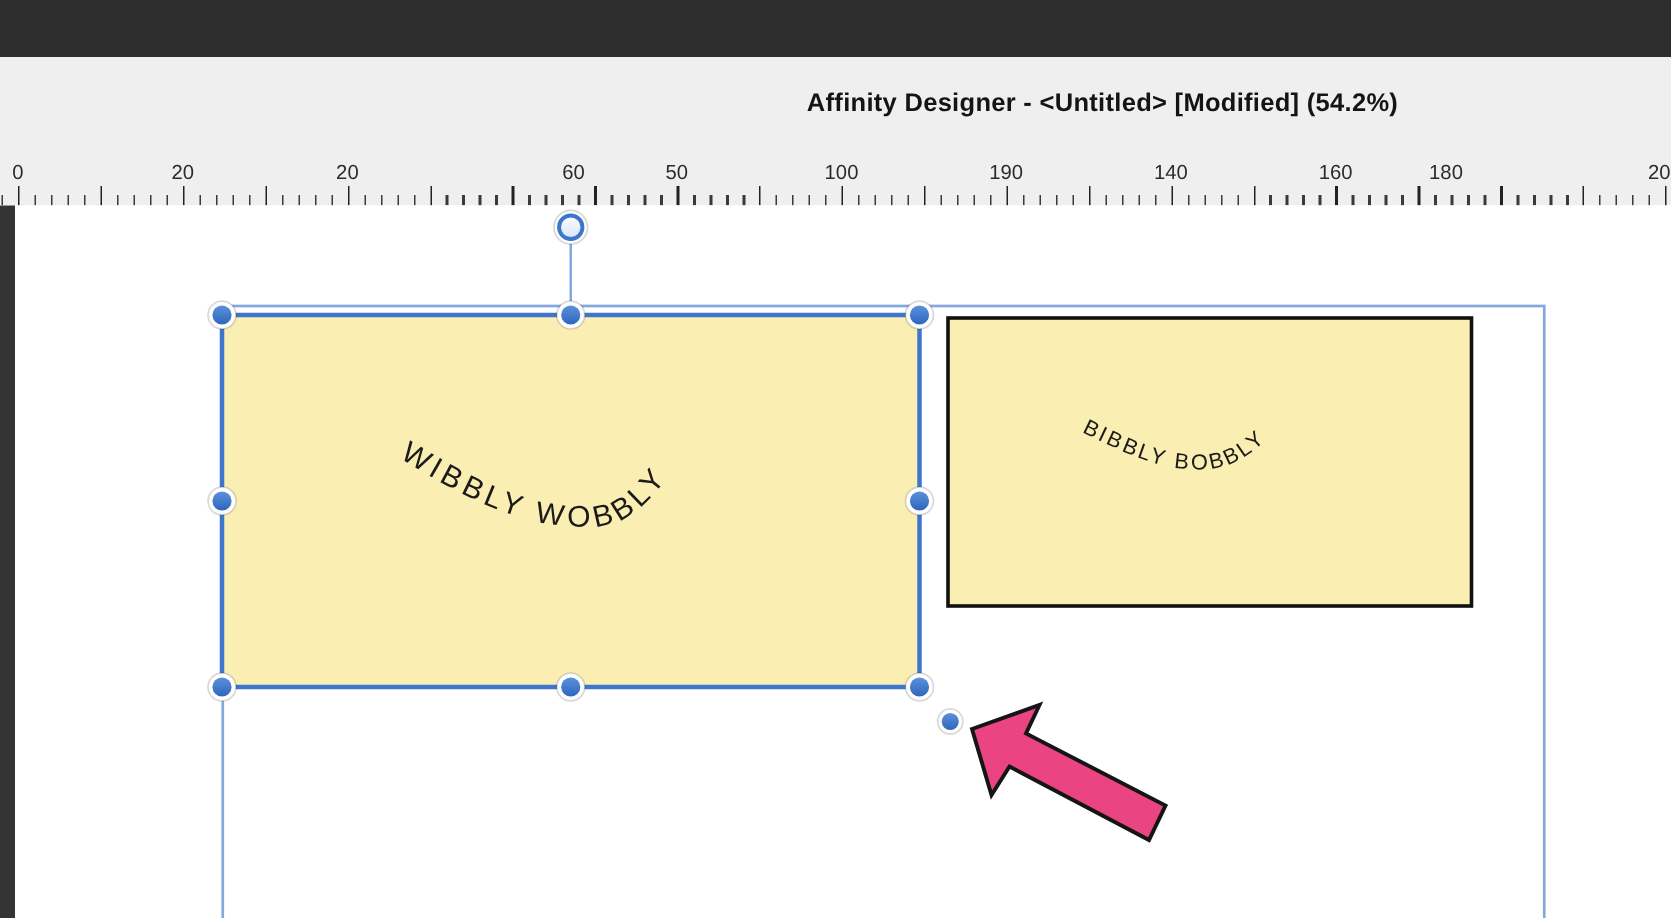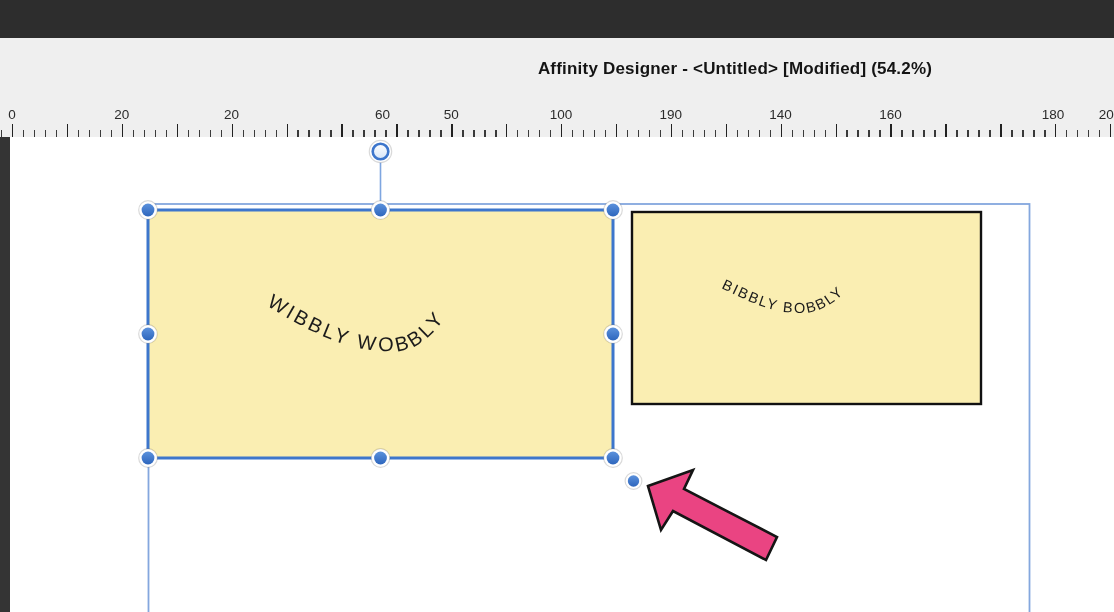--- a/index.html
+++ b/index.html
@@ -164,21 +164,21 @@
       <div class="tick major" style="left: 1110px;"></div>
       <div class="rlabel" style="left: 12px;">0</div>
       <div class="rlabel" style="left: 121.8px;">20</div>
       <div class="rlabel" style="left: 231.6px;">20</div>
       <div class="rlabel" style="left: 341.4px; margin-left: 41px;">60</div>
       <div class="rlabel" style="left: 451.2px;">50</div>
       <div class="rlabel" style="left: 561px;">100</div>
       <div class="rlabel" style="left: 670.8px;">190</div>
       <div class="rlabel" style="left: 780.6px;">140</div>
       <div class="rlabel" style="left: 890.4px;">160</div>
-      <div class="rlabel" style="left: 1053px;">180</div>
+      <div class="rlabel" style="left: 964px;">180</div>
       <div class="rlabel" style="left: 1110px;">200</div>
     </div>
 
   <div class="canvas">
     <div class="left-strip"></div>
 
     <svg width="1114" height="475" viewBox="0 137 1114 475">
       <defs>
         <linearGradient id="hgrad" x1="0" y1="0" x2="0" y2="1">
           <stop offset="0" class="sA"></stop>

